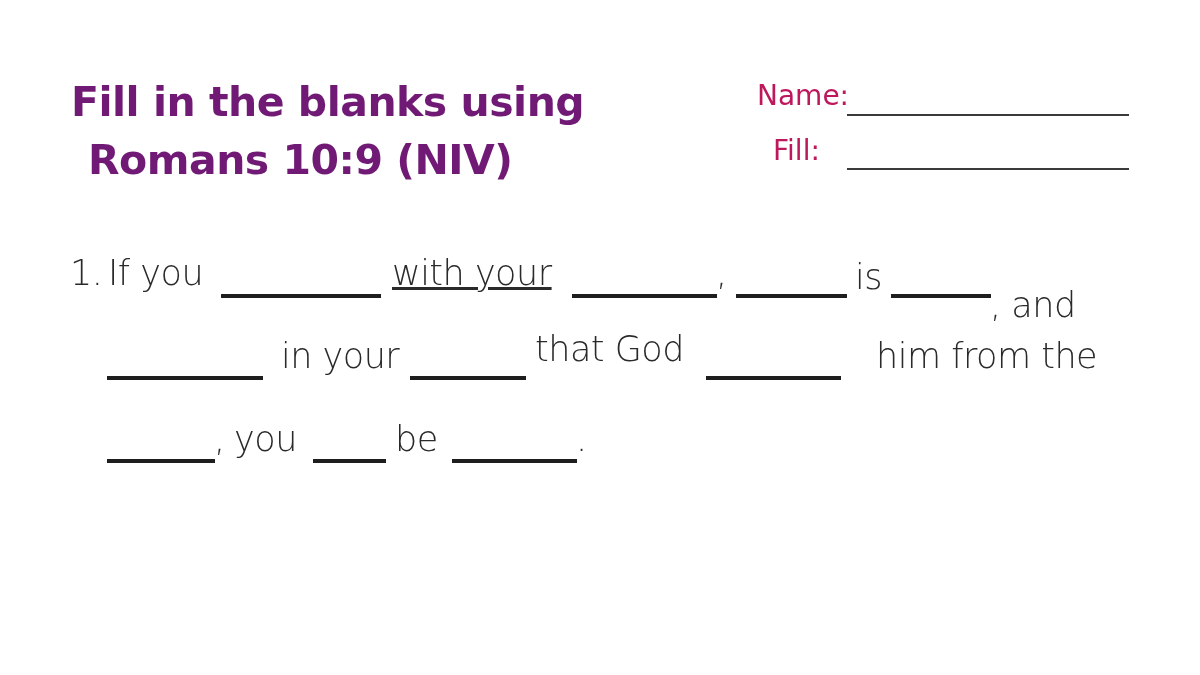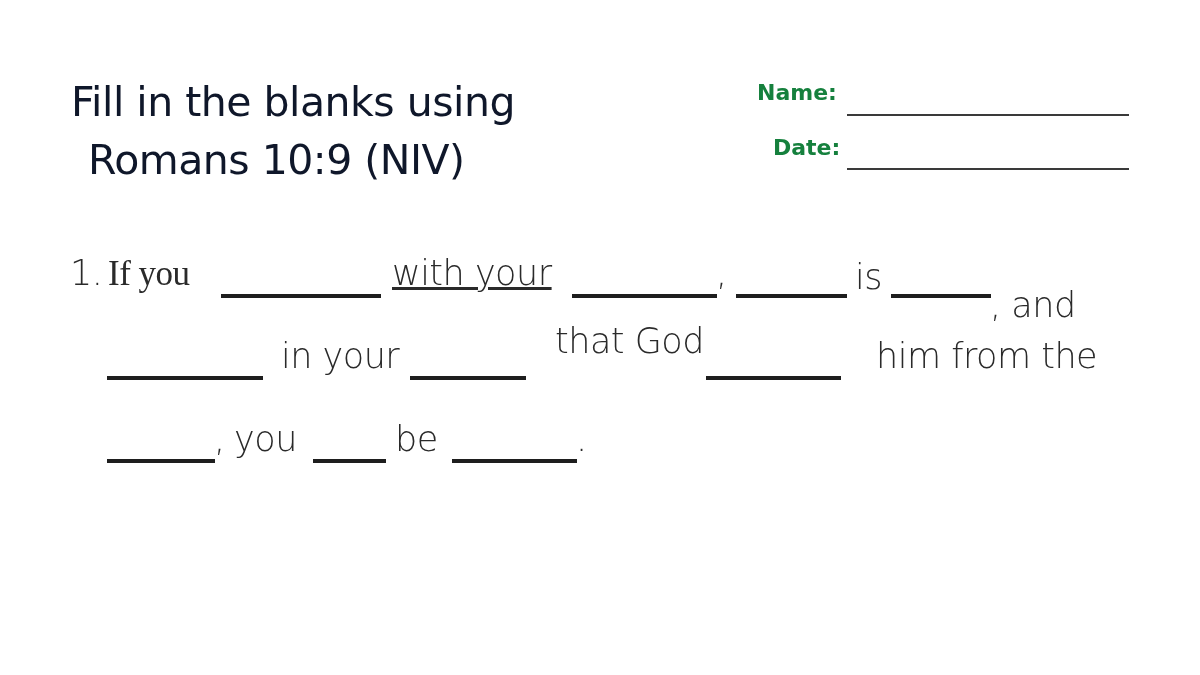--- a/index.html
+++ b/index.html
@@ -1,55 +1,55 @@
 <!DOCTYPE html>
 <html><head>
 <meta charset="utf-8">
 <style>
   html, body { margin:0; padding:0; background:#ffffff; }
   body { width:1200px; height:675px; position:relative; overflow:hidden;
          font-family:"DejaVu Sans", sans-serif; color:#2b2b2b; }
   .abs { position:absolute; white-space:nowrap; }
-  .title { font-size:41px; font-weight:400; letter-spacing:-0.5px; line-height:1; color:#0f172a; }
-  .label { font-size:22px; font-weight:700; color:#15803d; line-height:1; }
+  .title { font-size:41px; font-weight:700; letter-spacing:-0.5px; line-height:1; color:#701a75; }
+  .label { font-size:28px; font-weight:400; color:#be185d; line-height:1; }
   .hline { position:absolute; height:2px; background:#3a3a3a; }
   .txt { position:absolute; font-size:35px; font-weight:300; line-height:1; color:#2a2a2a; white-space:nowrap; letter-spacing:-0.5px; }
   .blank { position:absolute; height:4px; background:#1e1e1e; }
 </style>
 </head>
 <body>
 
 <div>
 
   <div class="abs title" style="left:71px; top:82px;">Fill in the blanks using</div>
   <div class="abs title" style="left:88px; top:140px;text-align:right;">Romans 10:9 (NIV)</div>
 
   <div class="abs label" style="left:757px; top:82px;">Name:</div>
   <div class="hline" style="left:847px; top:114px; width:282px;"></div>
-  <div class="abs label" style="left:773px; top:137px;">Date:</div>
+  <div class="abs label" style="left:773px; top:137px;">Fill:</div>
   <div class="hline" style="left:847px; top:168px; width:282px;"></div>
 
   <div>
     <div class="txt" style="left:70px; top:256px;">1.</div>
-    <div class="txt" style="left:108px; top:256px;font-family:Liberation Serif, serif;">If you</div>
+    <div class="txt" style="left:108px; top:256px;">If you</div>
     <div class="blank" style="left:221px; top:294px; width:160px;"></div>
     <div class="txt" style="left:392px; top:256px;text-decoration:underline;">with your</div>
     <div class="blank" style="left:572px; top:294px; width:145px;"></div>
     <div class="txt" style="left:716px; top:256px;">,</div>
     <div class="blank" style="left:736px; top:294px; width:111px;"></div>
     <div class="txt" style="left:855px; top:260px;">is</div>
     <div class="blank" style="left:891px; top:294px; width:100px;"></div>
     <div class="txt" style="left:990px; top:256px;margin-top:32px;">, and</div>
   </div>
 
   <div>
     <div class="blank" style="left:107px; top:376px; width:156px;"></div>
     <div class="txt" style="left:272px; top:339px;margin-left:9px;">in your</div>
     <div class="blank" style="left:410px; top:376px; width:116px;"></div>
-    <div class="txt" style="left:535px; top:324px;margin-left:20px;">that God</div>
+    <div class="txt" style="left:535px; top:332px;">that God</div>
     <div class="blank" style="left:706px; top:376px; width:135px;"></div>
     <div class="txt" style="left:876px; top:339px;">him from the</div>
   </div>
 
   <div>
     <div class="blank" style="left:107px; top:459px; width:108px;"></div>
     <div class="txt" style="left:214px; top:422px;">,</div>
     <div class="txt" style="left:234px; top:422px;">you</div>
     <div class="blank" style="left:313px; top:459px; width:73px;"></div>
     <div class="txt" style="left:395px; top:422px;">be</div>

